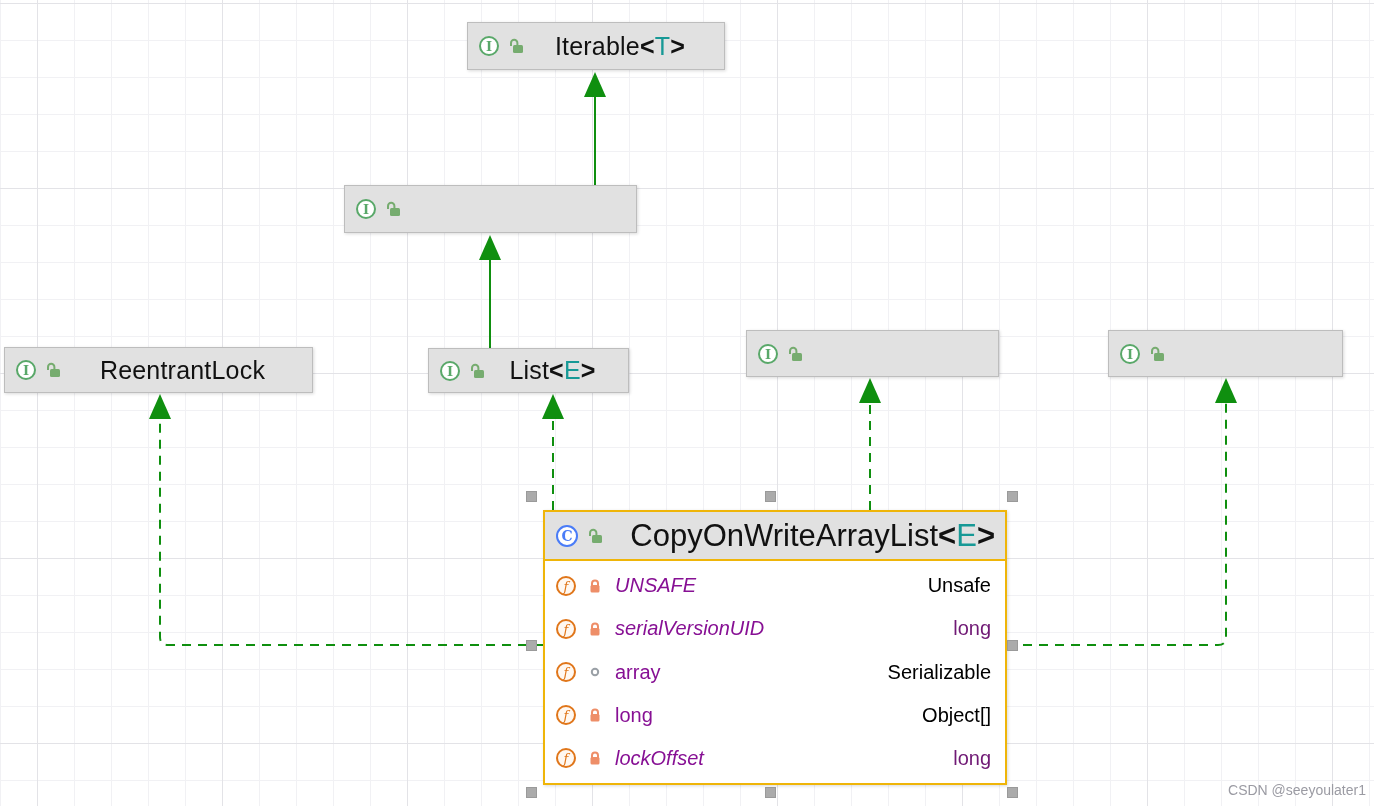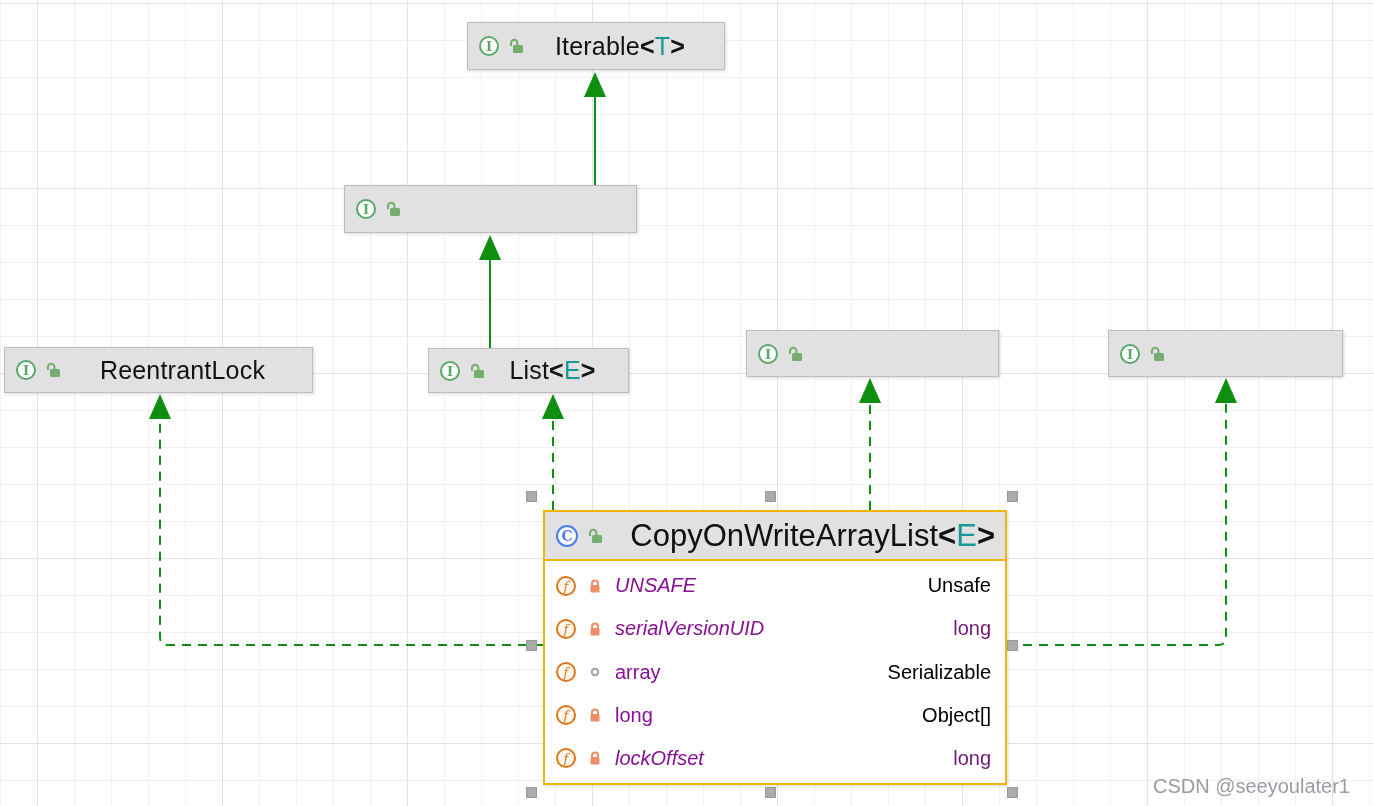--- a/index.html
+++ b/index.html
@@ -62,22 +62,22 @@
   .fname{margin-left:12px;color:#871094;}
   .fname.static{font-style:italic;}
   .ftype{margin-left:auto;color:#000;}
   .ftype.kw{color:#701a75;}
 
   .handle{
     position:absolute;z-index:4;width:11px;height:11px;
     background:#ababab;border:1px solid #9a9a9a;box-sizing:border-box;
   }
   .watermark{
-    position:absolute;z-index:5;right:24px;bottom:8px;
-    font-size:20px;color:#9b9ba3;
+    position:absolute;z-index:5;right:8px;bottom:8px;
+    font-size:14px;color:#9b9ba3;
   }
 </style>
 </head>
 <body>
 
 <div id="canvas">
 
   <svg class="edges" width="1374" height="806">
     <g>
       <path class="edge-line" d="M595 185 V96"></path>

